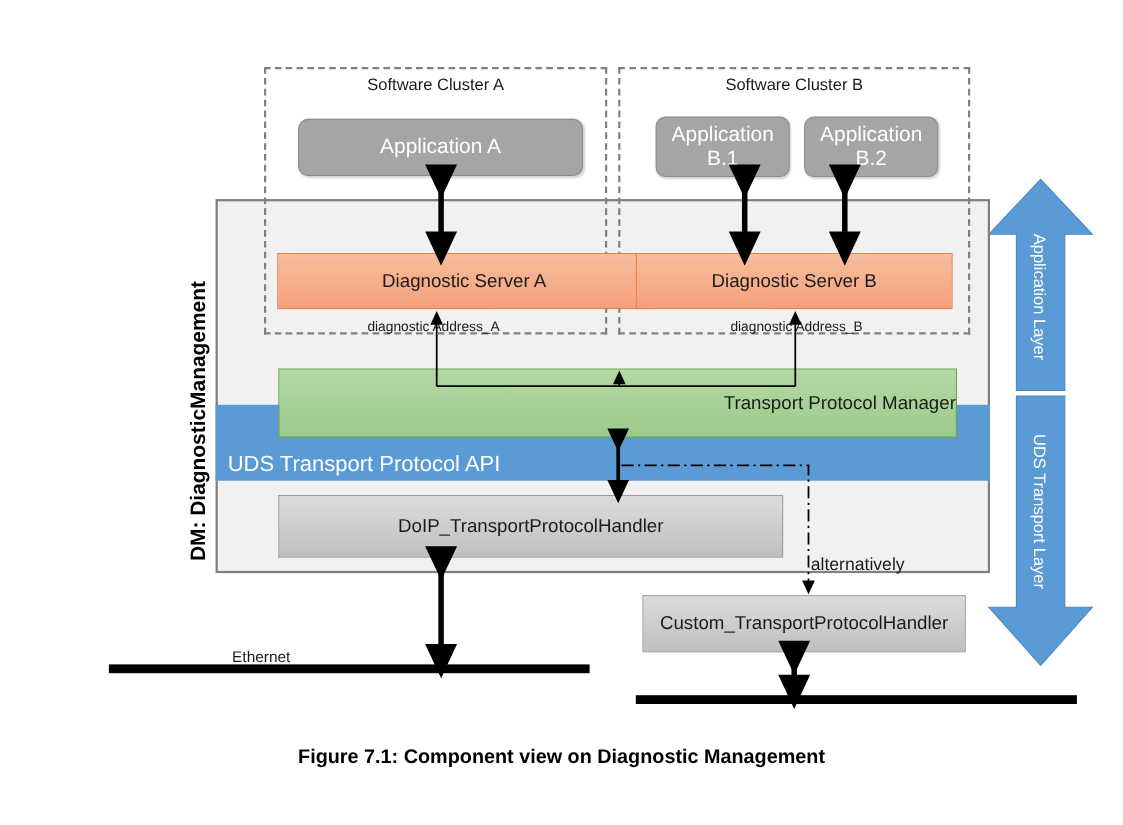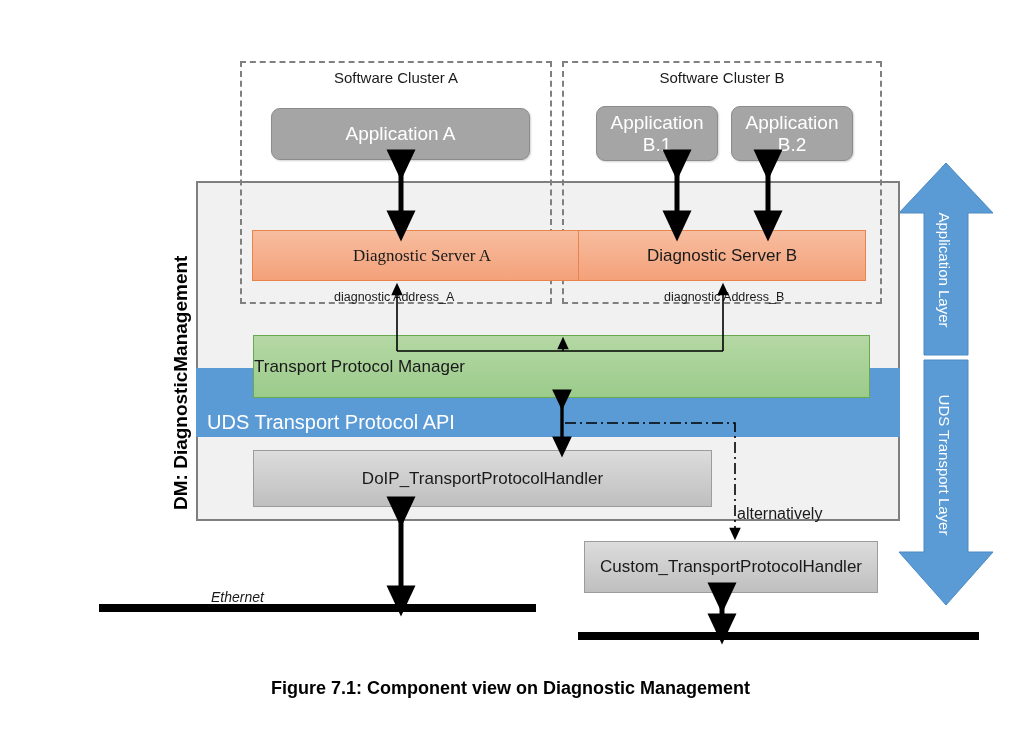--- a/index.html
+++ b/index.html
@@ -22,21 +22,21 @@
           font-size:19px;line-height:1.15;box-shadow:1px 1px 2px rgba(0,0,0,.18);}
 
   
   .orangebox{background:linear-gradient(180deg,#f7bd9f 0%,#f4a17a 100%);
              border:1px solid #e8834c;color:#1a1a1a;
              display:flex;align-items:center;justify-content:center;font-size:17px;}
 
   
   .greenbox{background:linear-gradient(180deg,#b5d8a4 0%,#9bcb8b 100%);
             border:1px solid #6aa84f;color:#1a1a1a;
-            display:flex;align-items:center;justify-content:flex-start;font-size:17px;}
+            display:flex;align-items:center;justify-content:flex-end;font-size:17px;}
 
   
   .bluebar{background:#5b9bd5;}
   .bluebar-label{position:absolute;color:#ffffff;font-size:20px;}
 
   
   .greybox{background:linear-gradient(180deg,#dcdcdc 0%,#bfbfbf 100%);
            border:1px solid #9c9c9c;color:#1a1a1a;
            display:flex;align-items:center;justify-content:center;font-size:17px;}
 
@@ -88,21 +88,21 @@
   </div>
 
   <div class="abs appbox" style="left:596px;top:106px;width:122px;height:55px;">
     <span>Application B.1</span>
   </div>
 
   <div class="abs appbox" style="left:731px;top:106px;width:122px;height:55px;">
     <span>Application B.2</span>
   </div>
 
-  <div class="abs orangebox" style="left:252px;top:230px;width:340px;height:51px;font-family:Liberation Serif, serif;">
+  <div class="abs orangebox" style="left:252px;top:230px;width:340px;height:51px;">
     <span>Diagnostic Server A</span>
   </div>
   <span class="abs smalllabel" style="left:334px;top:290px;">diagnostic Address_A</span>
 
   <div class="abs orangebox" style="left:578px;top:230px;width:288px;height:51px;">
     <span>Diagnostic Server B</span>
   </div>
   <span class="abs smalllabel" style="left:664px;top:290px;">diagnostic Address_B</span>
 
   <div class="abs bluebar" style="left:196px;top:368px;width:704px;height:69px;"></div>
@@ -165,21 +165,21 @@
       <line x1="401" y1="512" x2="401" y2="601" stroke="#000" stroke-width="5" marker-start="url(#ah-thick)" marker-end="url(#ah-thick)"></line>
     </g>
 
     <g>
       <line x1="722" y1="598" x2="722" y2="629" stroke="#000" stroke-width="5" marker-start="url(#ah-thick)" marker-end="url(#ah-thick)"></line>
     </g>
   </svg>
 
   <span class="abs midlabel" style="left:737px;top:505px;">alternatively</span>
 
-  <span class="abs smalllabel" style="left:211px;top:589px;font-size:14px;font-style:italic;">Ethernet</span>
+  <span class="abs smalllabel" style="left:211px;top:589px;font-size:14px;">Ethernet</span>
 
   <div class="abs busbar" style="left:99px;top:604px;width:437px;height:8px;"></div>
 
   <div class="abs busbar" style="left:578px;top:632px;width:401px;height:8px;"></div>
 
   <div class="caption" style="left:0;top:678px;">Figure 7.1: Component view on Diagnostic Management</div>
 
 </div>
 
 </body></html>

